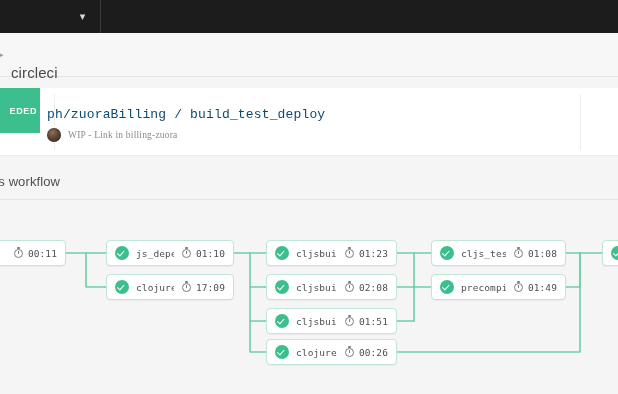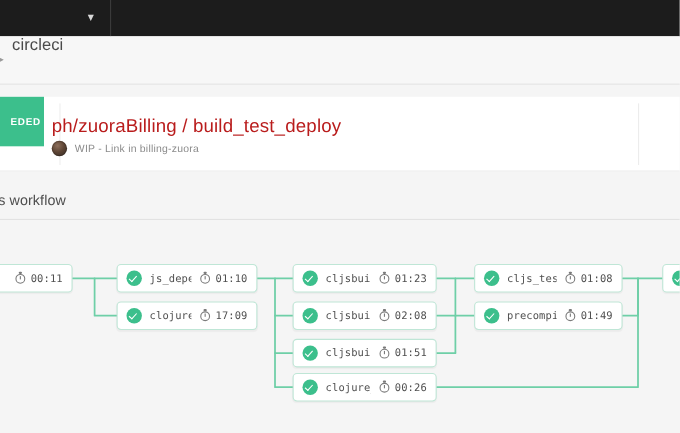--- a/index.html
+++ b/index.html
@@ -56,21 +56,21 @@
   }
   .crumb-arrow {
     position: absolute;
     left: -2px; top: 48px;
     font-size: 11px;
     color: #9a9a9a;
     line-height: 12px;
   }
   .crumb-text {
     position: absolute;
-    left: 11px; top: 32px;
+    left: 11px; top: 64px;
     font-size: 15px;
     color: #4a4a4a;
     letter-spacing: .1px;
     line-height: 18px;
     text-align: right;
   }
 
   
   .buildcard {
     position: absolute;
@@ -97,42 +97,43 @@
   }
   .badge-divider {
     position: absolute;
     left: 68px; top: 6px;
     width: 1px; height: 56px;
     background: #eeeeee;
   }
   .build-title {
     position: absolute;
     left: 61px; top: 19px;
-    font-size: 17px;
-    color: #b91c1c;
+    font-size: 13px;
+    color: #0c4a6e;
     letter-spacing: .15px;
     line-height: 15px;
+    font-family: Liberation Mono, monospace;
   }
   .commit-row {
     position: absolute;
     left: 61px; top: 39px;
     display: flex;
     align-items: center;
     height: 16px;
   }
   .avatar {
     width: 14px; height: 14px;
     border-radius: 50%;
     background: radial-gradient(circle at 38% 32%, #8d6f5c 0%, #5d4434 46%, #2f2723 100%);
     box-shadow: inset 0 0 0 1px rgba(0,0,0,.15);
     flex: 0 0 auto;
   }
   .commit-msg {
     margin-left: 7px;
-    font-family: Liberation Sans, sans-serif;
+    font-family: Liberation Serif, serif;
     font-size: 9.5px;
     color: #8b8b8b;
     letter-spacing: .2px;
     white-space: nowrap;
   }
   .meta-divider {
     position: absolute;
     left: 594px; top: 6px;
     width: 1px; height: 56px;
     background: #ececec;

